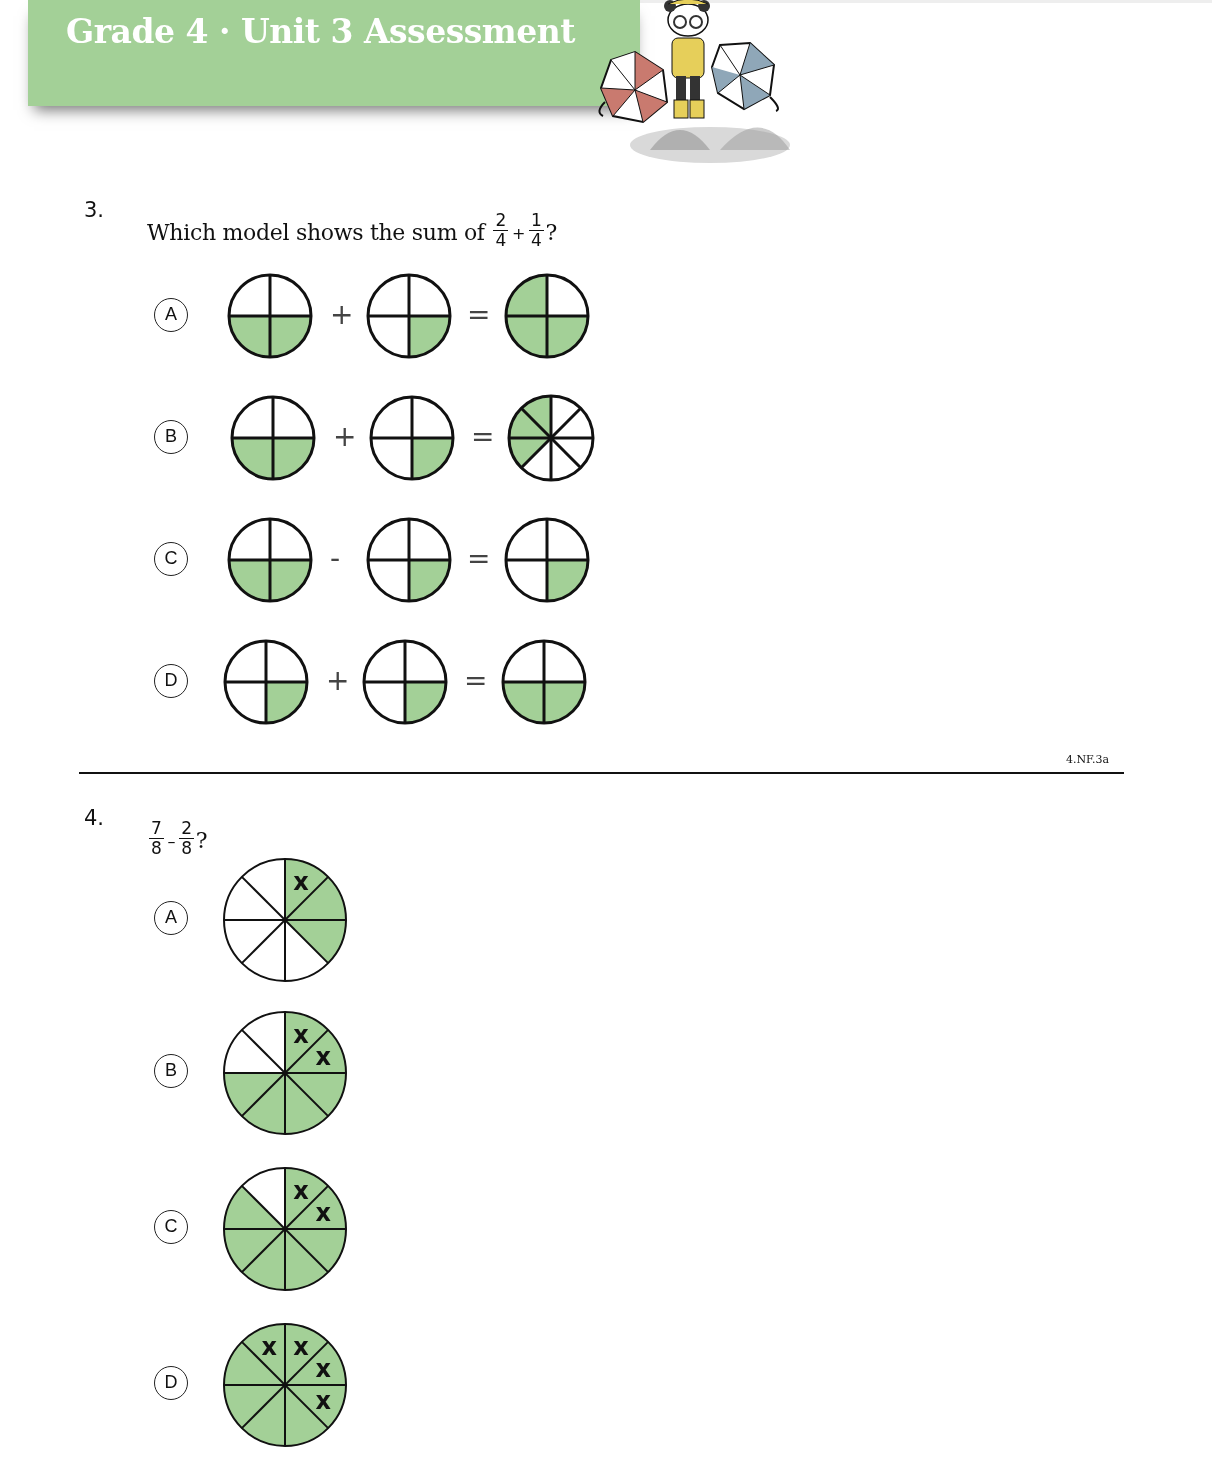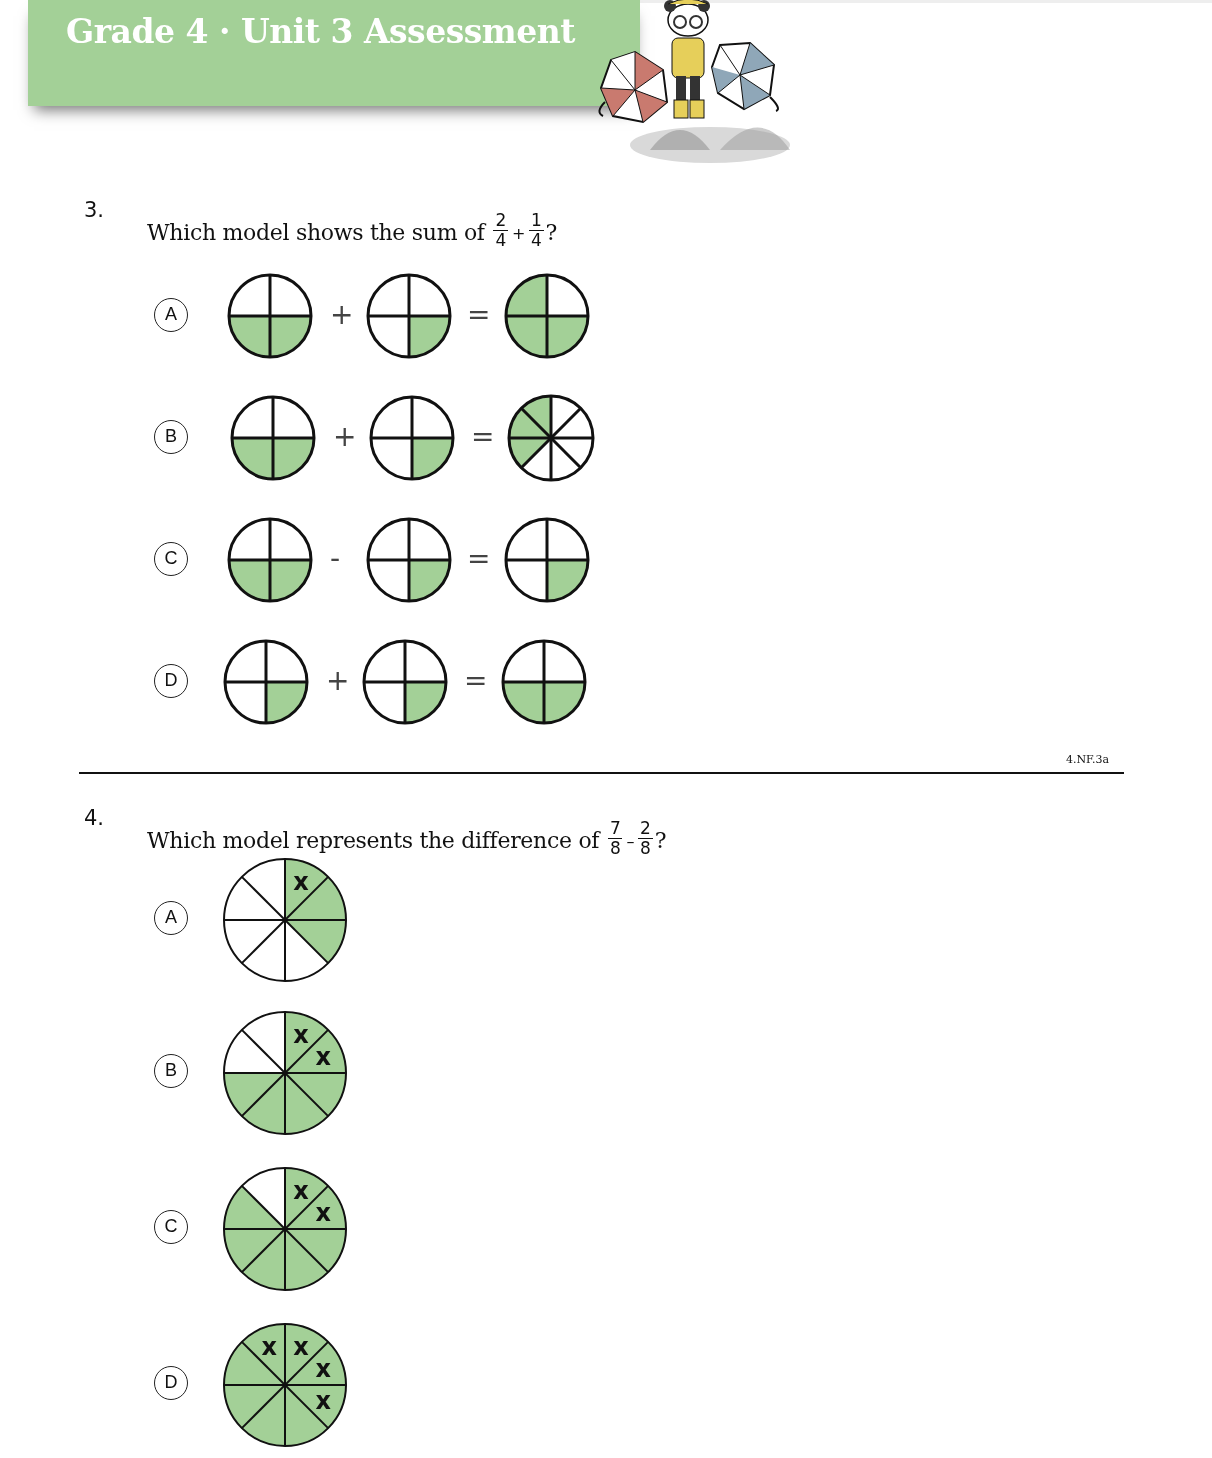--- a/index.html
+++ b/index.html
@@ -200,21 +200,20 @@
       <div class="sym" style="left:326px;top:26px;">+</div>
       <div class="sym" style="left:464px;top:26px;">=</div>
     </div>
   </div>
 
 <div class="divider"></div>
 <div class="standard">4.NF.3a</div>
 
 <div class="qnum" style="left:84px;top:806px;">4.</div>
 <div class="qtext" style="left:147px;top:802px;">
-  <span>Which model represents the difference of</span>
   <span class="frac">
     <span class="num">7</span>
     <span class="den">8</span>
   </span><span class="op">–</span><span class="frac">
     <span class="num">2</span>
     <span class="den">8</span>
   </span><span>?</span>
 </div>
 
 <div id="q4-choices">

